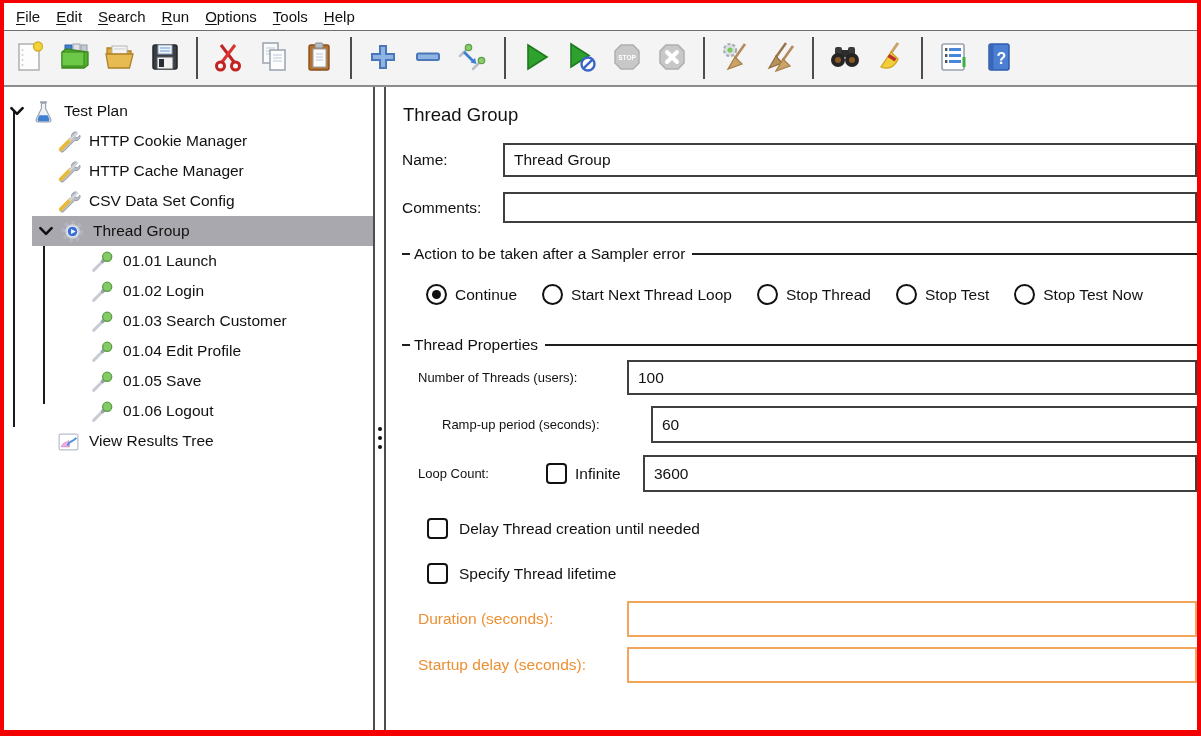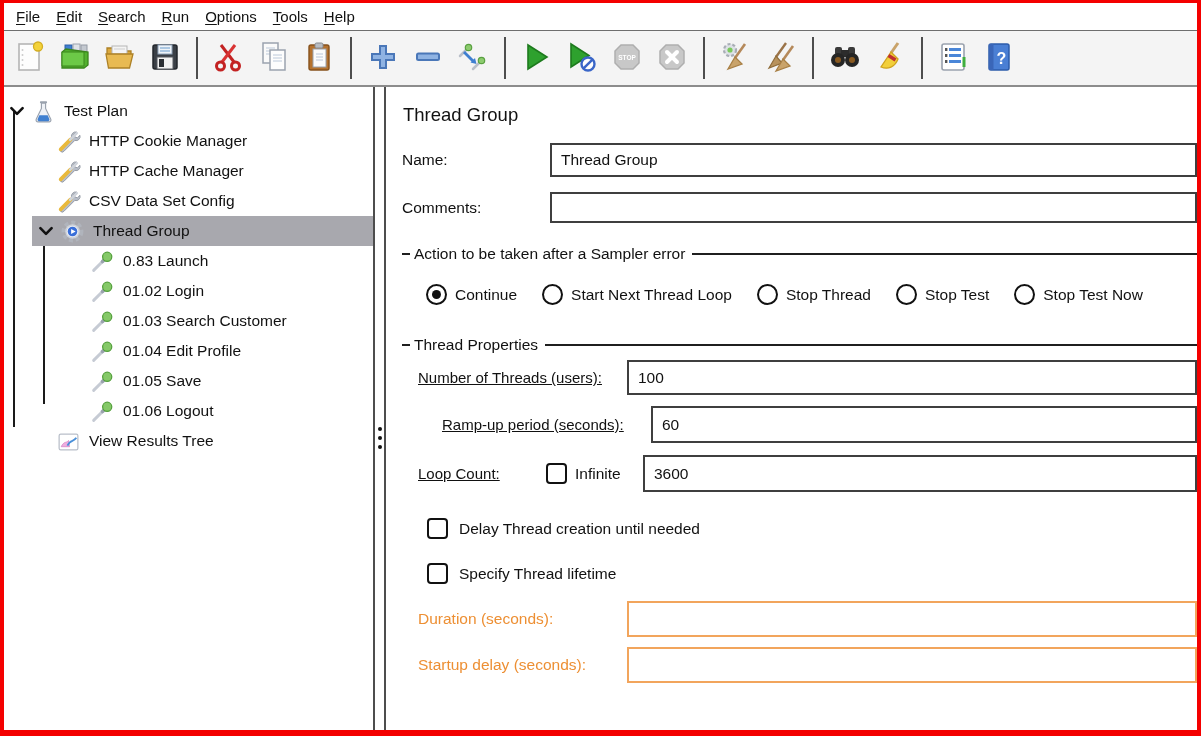--- a/index.html
+++ b/index.html
@@ -33,21 +33,21 @@
   .r1{ padding-left:52px; }
   .r2{ padding-left:86px; }
   .rsel{ margin-left:28px; padding-left:5px; background:#a8a8ae; }
   
   .splitter{ width:13px; flex:none; background:#fff; border-left:2px solid #4d4d4d; border-right:2px solid #4d4d4d; position:relative; }
   .splitter .dots{ position:absolute; left:50%; top:340px; transform:translateX(-50%); display:flex; flex-direction:column; gap:5px; }
   .splitter .dots i{ width:4px; height:4px; border-radius:50%; background:#111; }
   
   .main{ flex:1; background:#fff; padding:16px 0 0 16px; overflow:hidden; display:flex; flex-direction:column; }
   .panel-title{ font-size:18.5px; color:#111; margin:1px 0 0 1px; }
-  .frow{ display:flex; align-items:center;gap:47px; }
+  .frow{ display:flex; align-items:center; }
   .frow.name{ margin-top:17px; }
   .frow.comments{ margin-top:15px; }
   .flabel{ font-size:15.5px; color:#111; flex:none; }
   .flabel.w1{ width:101px; }
   .tinput{ flex:1; height:34px; border:2px solid #3f3f3f; font:15.5px "Liberation Sans","DejaVu Sans",sans-serif;
            color:#111; padding:0 9px; outline:none; background:#fff; }
   .frow.comments .tinput{ height:31px; }
   
   .sect{ display:flex; align-items:center; }
   .sect .dash{ width:8px; border-top:2px solid #1f1f1f; flex:none; margin-right:4px; }
@@ -56,21 +56,21 @@
   .sect.action{ margin-top:22px; }
   .sect.props{ margin-top:31px; }
   
   .radios{ margin:21px 0 0 24px; display:flex; align-items:center; gap:25px; }
   .ropt{ display:flex; align-items:center; gap:8px; }
   .radio{ width:21px; height:21px; border:2.5px solid #111; border-radius:50%; flex:none; position:relative; background:#fff; }
   .radio.on::after{ content:""; position:absolute; left:50%; top:50%; width:9px; height:9px; margin:-4.5px 0 0 -4.5px; border-radius:50%; background:#111; }
   .rlabel{ font-size:15.5px; color:#111; white-space:nowrap; }
   
   .prow{ display:flex; align-items:center; margin-left:16px; }
-  .prow .plabel{ flex:none; font-size:15px; color:#111;text-decoration:underline; }
+  .prow .plabel{ flex:none; font-size:13px; color:#111; }
   .prow.pnum{ margin-top:6px; }  .prow.pnum .plabel{ width:209px; }
   .prow.pramp{ margin-top:11px; } .prow.pramp .plabel{ width:209px;margin-left:24px; }
   .prow.ploop{ margin-top:12px; } .prow.ploop .plabel{ width:128px; }
   .pinput{ flex:1; height:37px; border:2px solid #3f3f3f; font:15.5px "Liberation Sans","DejaVu Sans",sans-serif;
            color:#111; padding:0 9px; outline:none; }
   .prow.pnum .pinput{ height:35px; }
   .infwrap{ width:97px; flex:none; display:flex; align-items:center; gap:8px; }
   .checkbox{ width:21px; height:21px; border:2.5px solid #111; border-radius:4px; background:#fff;
              flex:none; display:flex; align-items:center; justify-content:center; }
   .checkbox.on::after{ content:"\2713"; font-size:17px; font-weight:bold; color:#111; line-height:1; }
@@ -364,21 +364,21 @@
       </div>
 
       <div class="trow r2">
         <span class="ticon">
             <svg width="25" height="25" viewBox="0 0 24 24">
               <line x1="3.5" y1="20.5" x2="13" y2="11" stroke="#c6cbd4" stroke-width="2.8" stroke-linecap="round"></line>
               <line x1="12" y1="12" x2="15" y2="9" stroke="#9aa2ae" stroke-width="3.4" stroke-linecap="round"></line>
               <circle cx="16.5" cy="7.5" r="4.4" fill="#85c968" stroke="#54a03c" stroke-width="1.2"></circle>
             </svg>
           </span>
-        <span>0.83 Launch</span>
+        <span>01.01 Launch</span>
       </div>
       <div class="trow r2">
         <span class="ticon">
             <svg width="25" height="25" viewBox="0 0 24 24">
               <line x1="3.5" y1="20.5" x2="13" y2="11" stroke="#c6cbd4" stroke-width="2.8" stroke-linecap="round"></line>
               <line x1="12" y1="12" x2="15" y2="9" stroke="#9aa2ae" stroke-width="3.4" stroke-linecap="round"></line>
               <circle cx="16.5" cy="7.5" r="4.4" fill="#85c968" stroke="#54a03c" stroke-width="1.2"></circle>
             </svg>
           </span>
         <span>01.02 Login</span>

